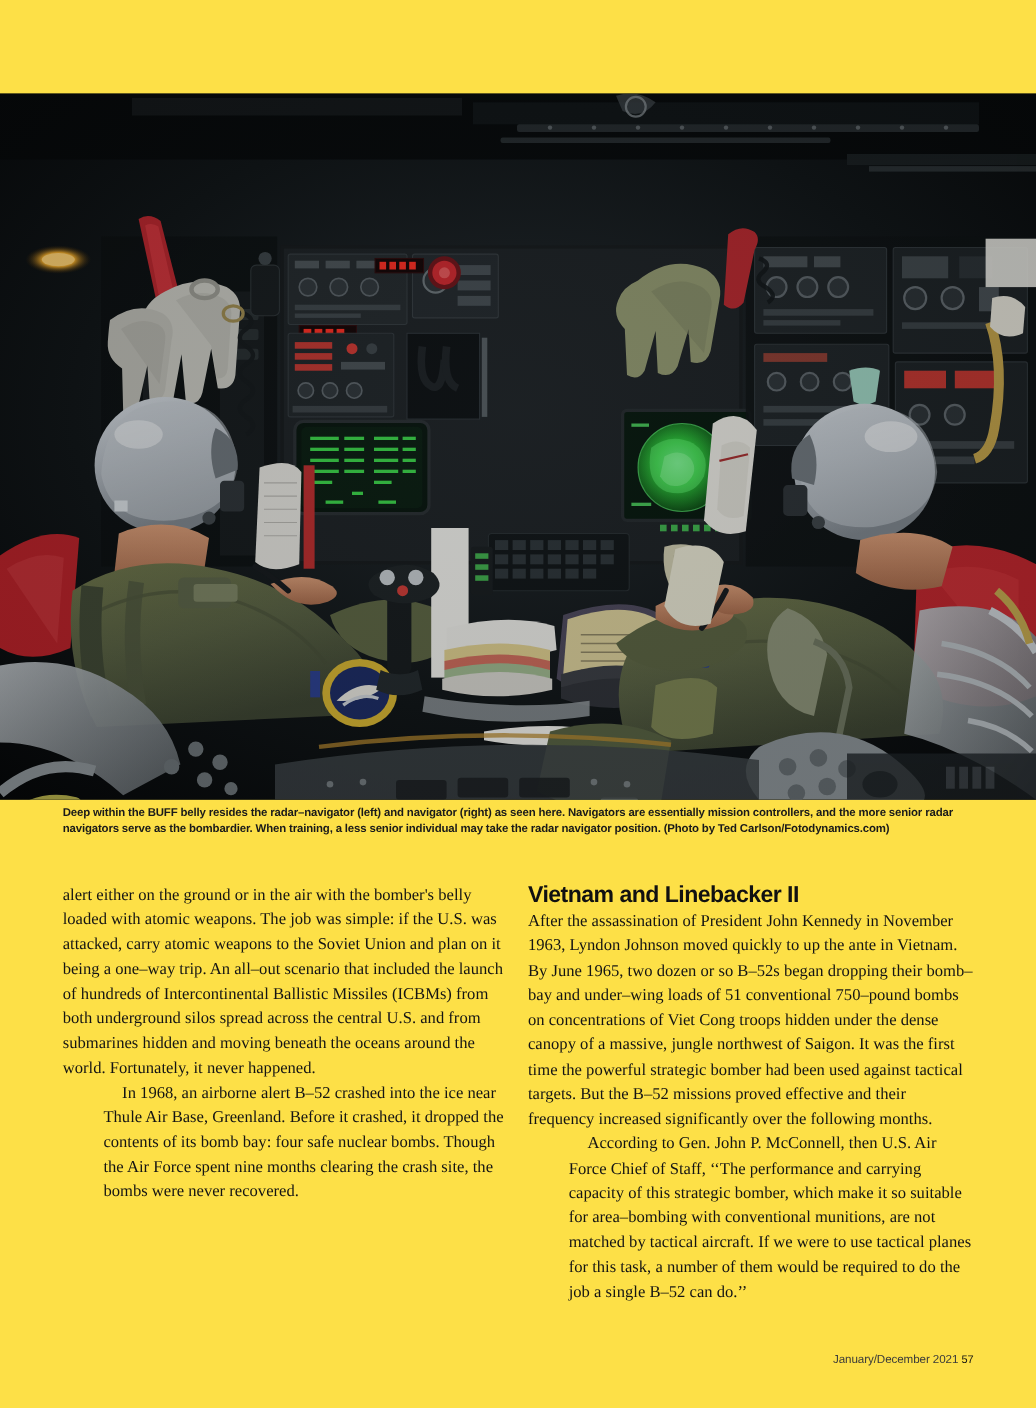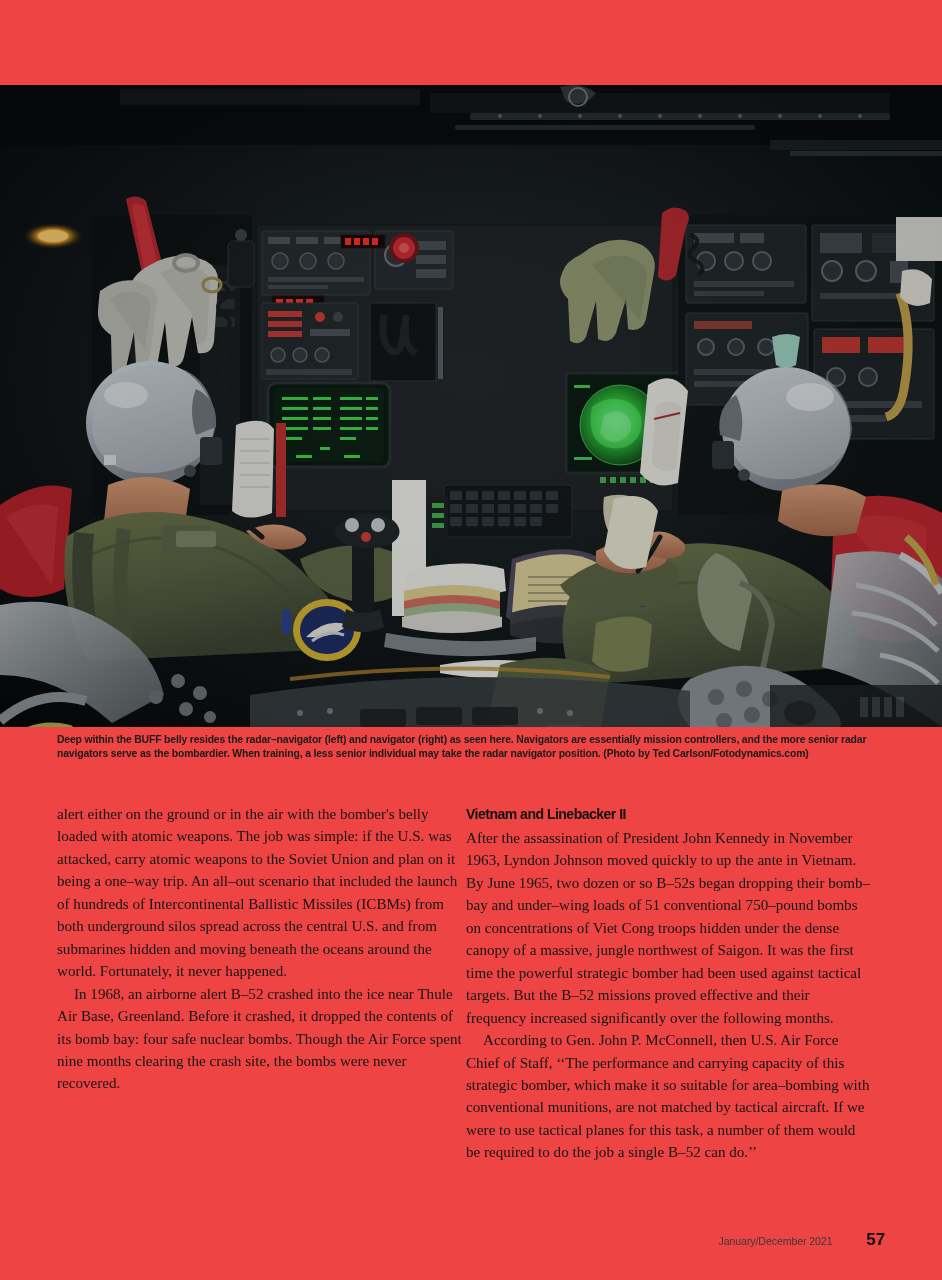--- a/index.html
+++ b/index.html
@@ -6,21 +6,21 @@
   * { box-sizing: border-box; margin: 0; padding: 0; }
   html, body {
     width: 942px; height: 1280px;
     background: #ffffff;
     font-family: "Liberation Serif", serif;
     overflow: hidden;
   }
   .page {
     position: relative;
     width: 942px; height: 1280px;
-    background: #ef4444;
+    background: #fde047;
   }
 
   
   .photo-wrap {
     position: absolute;
     left: 0; top: 85px;
     width: 942px; height: 642px;
     overflow: hidden;
     background: #07090a;
   }
@@ -39,56 +39,56 @@
     color: #1a1a1a;
     letter-spacing: -0.15px;
   }
 
   
   .cols {
     position: absolute;
     left: 57px; top: 803px;
     width: 828px;
     display: flex;
-    gap: 4px;
+    gap: 18px;
   }
   .col { width: 405px; }
   .col.right { width: 405px; }
 
   .body-text {
     font-family: "Liberation Serif", serif;
     font-size: 15.1px;
     line-height: 22.45px;
     color: #141414;
     text-align: left;
   }
   .body-text p { margin: 0; }
-  .body-text p.indent { text-indent: 17px; }
+  .body-text p.indent { text-indent: 17px; margin-left: 37px; }
 
   .section-head {
     font-family: "Liberation Sans", sans-serif;
     font-weight: bold;
-    font-size: 14px;
+    font-size: 21px;
     line-height: 22px;
     letter-spacing: -0.5px;
     color: #111111;
     margin-bottom: 2px;
   }
 
   
   .footer {
     position: absolute;
     right: 57px; top: 1230px;
     font-family: "Liberation Sans", sans-serif;
     font-size: 10.6px;
     color: #3a3a3a;
     letter-spacing: -0.1px;
     white-space: nowrap;
   }
-  .footer .pageno { font-weight: bold; color: #111; font-size: 17px; margin-left: 31px; }
+  .footer .pageno { font-weight: normal; color: #111; font-size: 10px; }
 </style>
 </head>
 <body>
 
 <div class="page">
 
   <div class="photo-wrap">
     <div class="photo">
       <svg viewBox="0 0 942 642" preserveAspectRatio="none" xmlns="http://www.w3.org/2000/svg">
         <defs>

